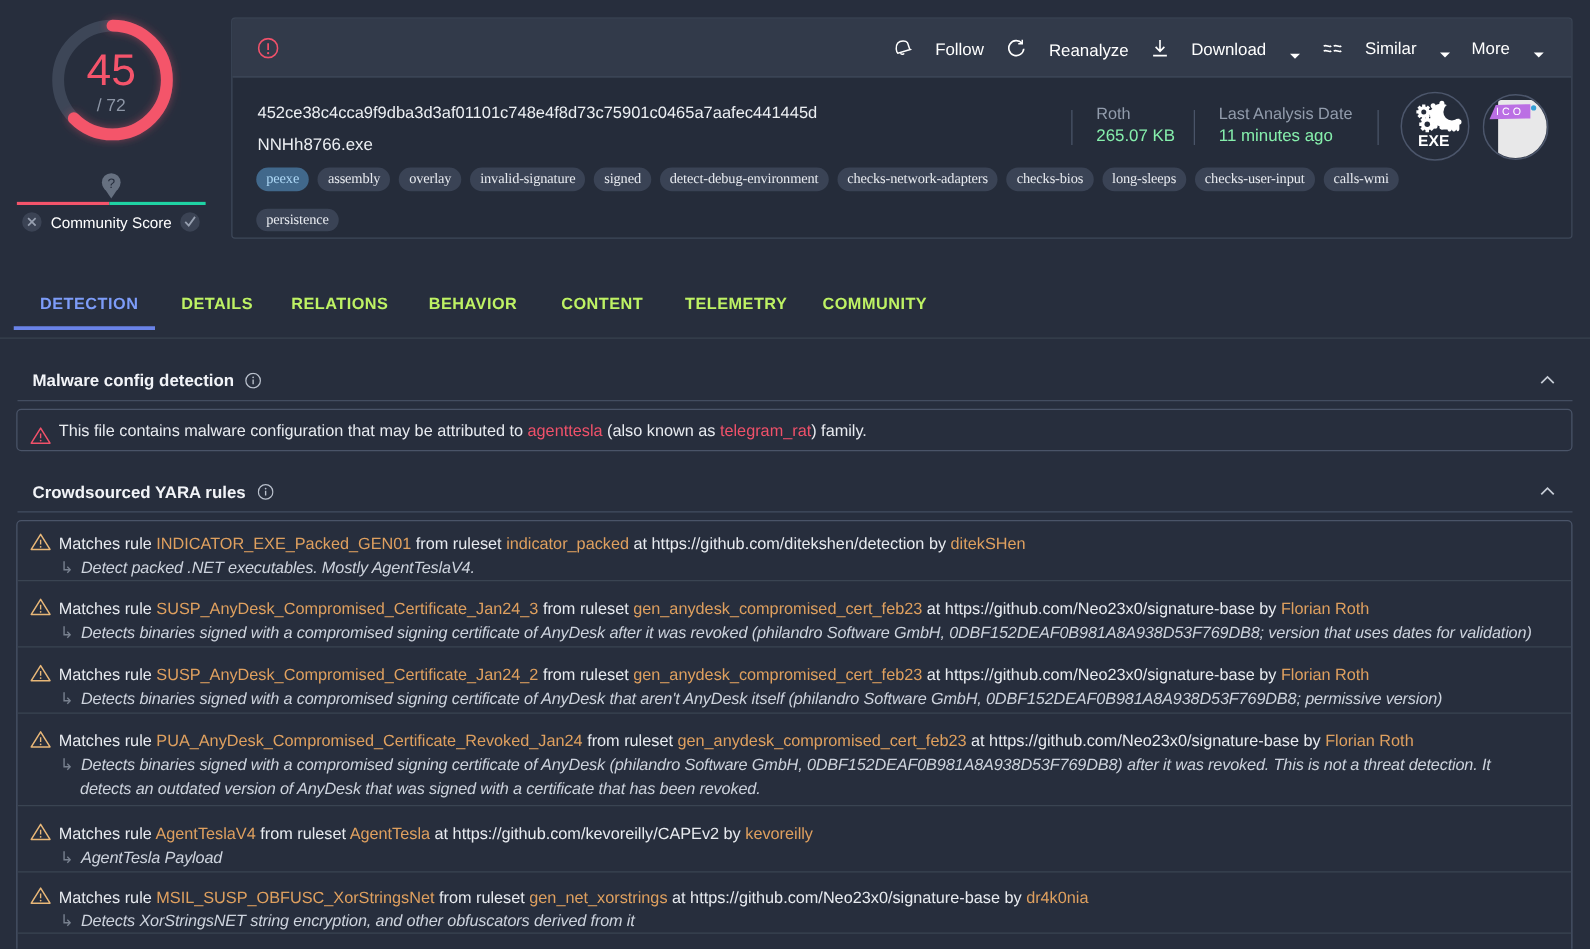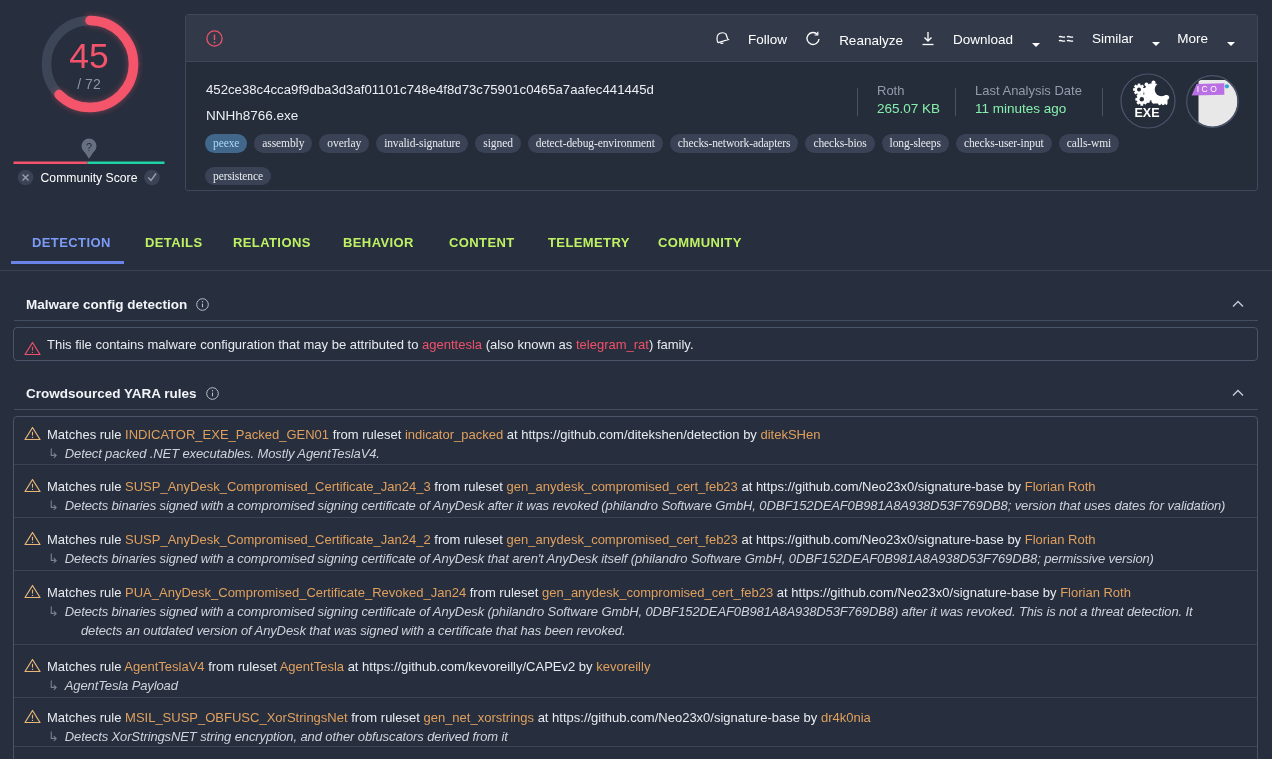--- a/index.html
+++ b/index.html
@@ -290,21 +290,21 @@
     <div class="l2"><span class="arr">↳</span>Detects binaries signed with a compromised signing certificate of AnyDesk that aren't AnyDesk itself (philandro Software GmbH, 0DBF152DEAF0B981A8A938D53F769DB8; permissive version)</div>
   </div>
   <div class="yrow" style="padding:12px 0 4px 0">
     <svg class="tri" style="top:13px" width="17" height="15" viewBox="0 0 17 15" fill="none">
         <path d="M 8.5 1.5 L 16 13.5 L 1 13.5 Z" stroke="#e8b778" stroke-width="1.2" stroke-linejoin="round"></path>
         <line x1="8.5" y1="5.8" x2="8.5" y2="9.6" stroke="#e8b778" stroke-width="1.1"></line>
         <circle cx="8.5" cy="11.4" r="0.7" fill="#e8b778"></circle>
       </svg>
     <div class="l1">Matches rule <span class="lnk">PUA_AnyDesk_Compromised_Certificate_Revoked_Jan24</span> from ruleset <span class="lnk">gen_anydesk_compromised_cert_feb23</span> at https://github.com/Neo23x0/signature-base by <span class="lnk">Florian Roth</span></div>
     <div class="l2"><span class="arr">↳</span>Detects binaries signed with a compromised signing certificate of AnyDesk (philandro Software GmbH, 0DBF152DEAF0B981A8A938D53F769DB8) after it was revoked. This is not a threat detection. It</div>
-    <div class="l2" style="margin-left:67px">detects an outdated version of AnyDesk that was signed with a certificate that has been revoked.</div>
+    <div class="l2" style="margin-left:50px">detects an outdated version of AnyDesk that was signed with a certificate that has been revoked.</div>
   </div>
   <div class="yrow">
     <svg class="tri" style="top:13px" width="17" height="15" viewBox="0 0 17 15" fill="none">
         <path d="M 8.5 1.5 L 16 13.5 L 1 13.5 Z" stroke="#e8b778" stroke-width="1.2" stroke-linejoin="round"></path>
         <line x1="8.5" y1="5.8" x2="8.5" y2="9.6" stroke="#e8b778" stroke-width="1.1"></line>
         <circle cx="8.5" cy="11.4" r="0.7" fill="#e8b778"></circle>
       </svg>
     <div class="l1">Matches rule <span class="lnk">AgentTeslaV4</span> from ruleset <span class="lnk">AgentTesla</span> at https://github.com/kevoreilly/CAPEv2 by <span class="lnk">kevoreilly</span></div>
     <div class="l2"><span class="arr">↳</span>AgentTesla Payload</div>
   </div>

